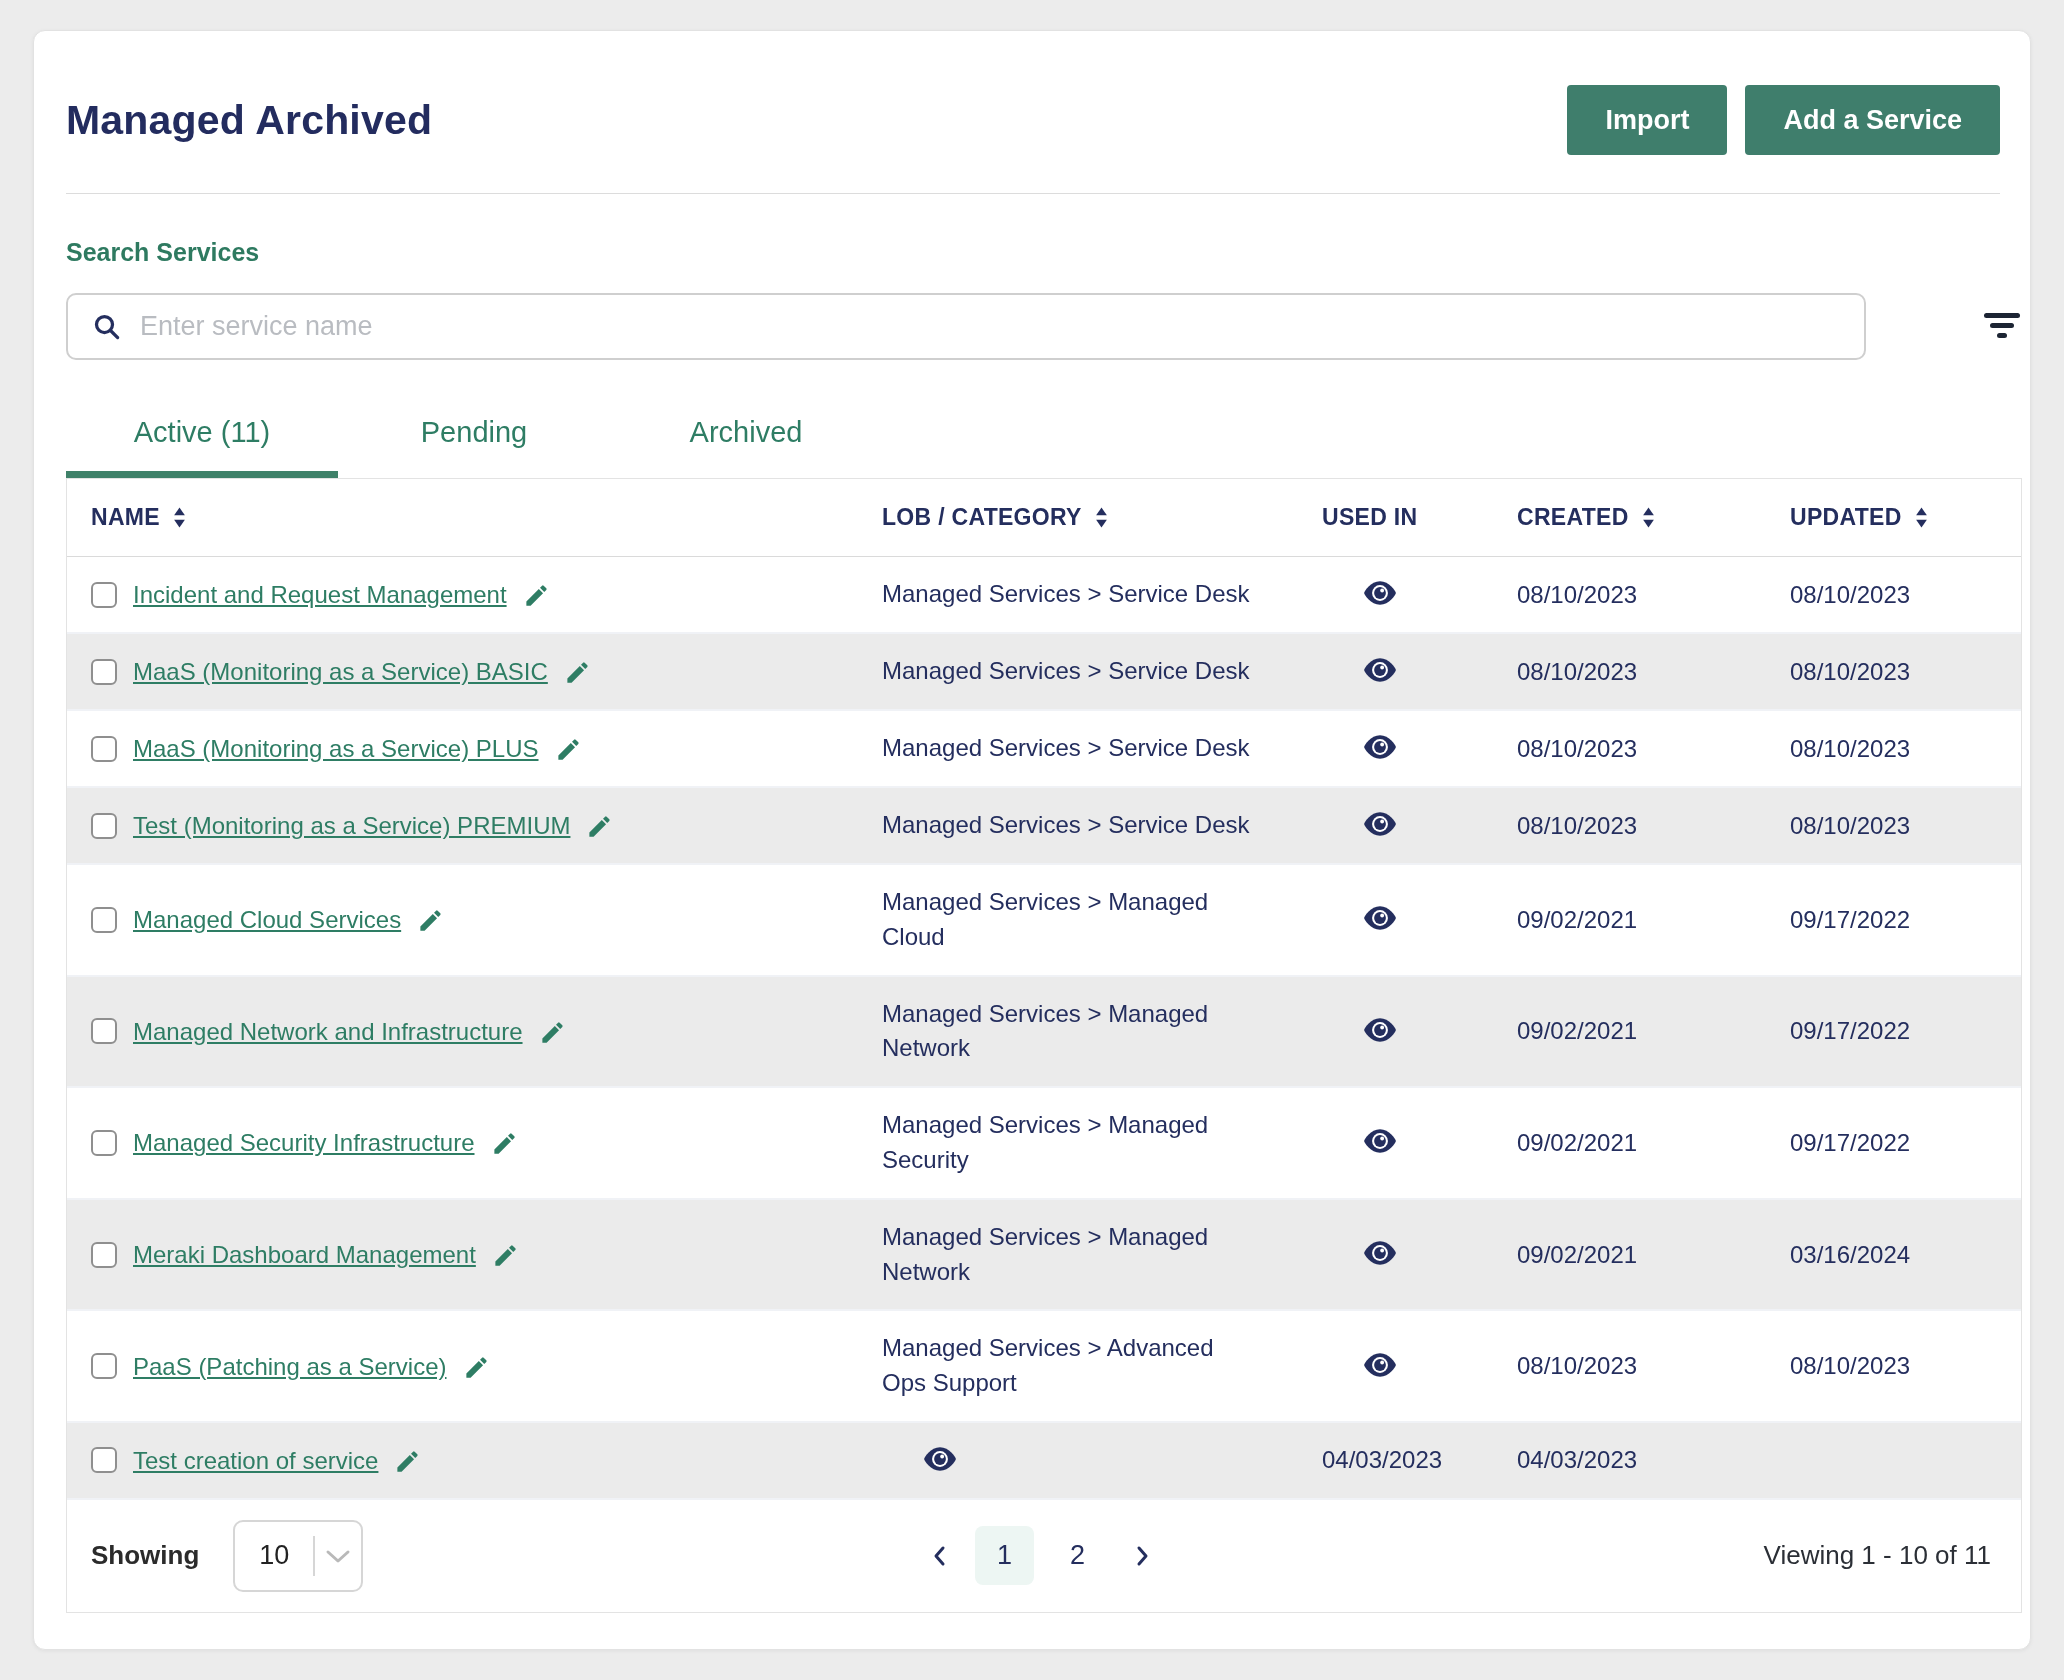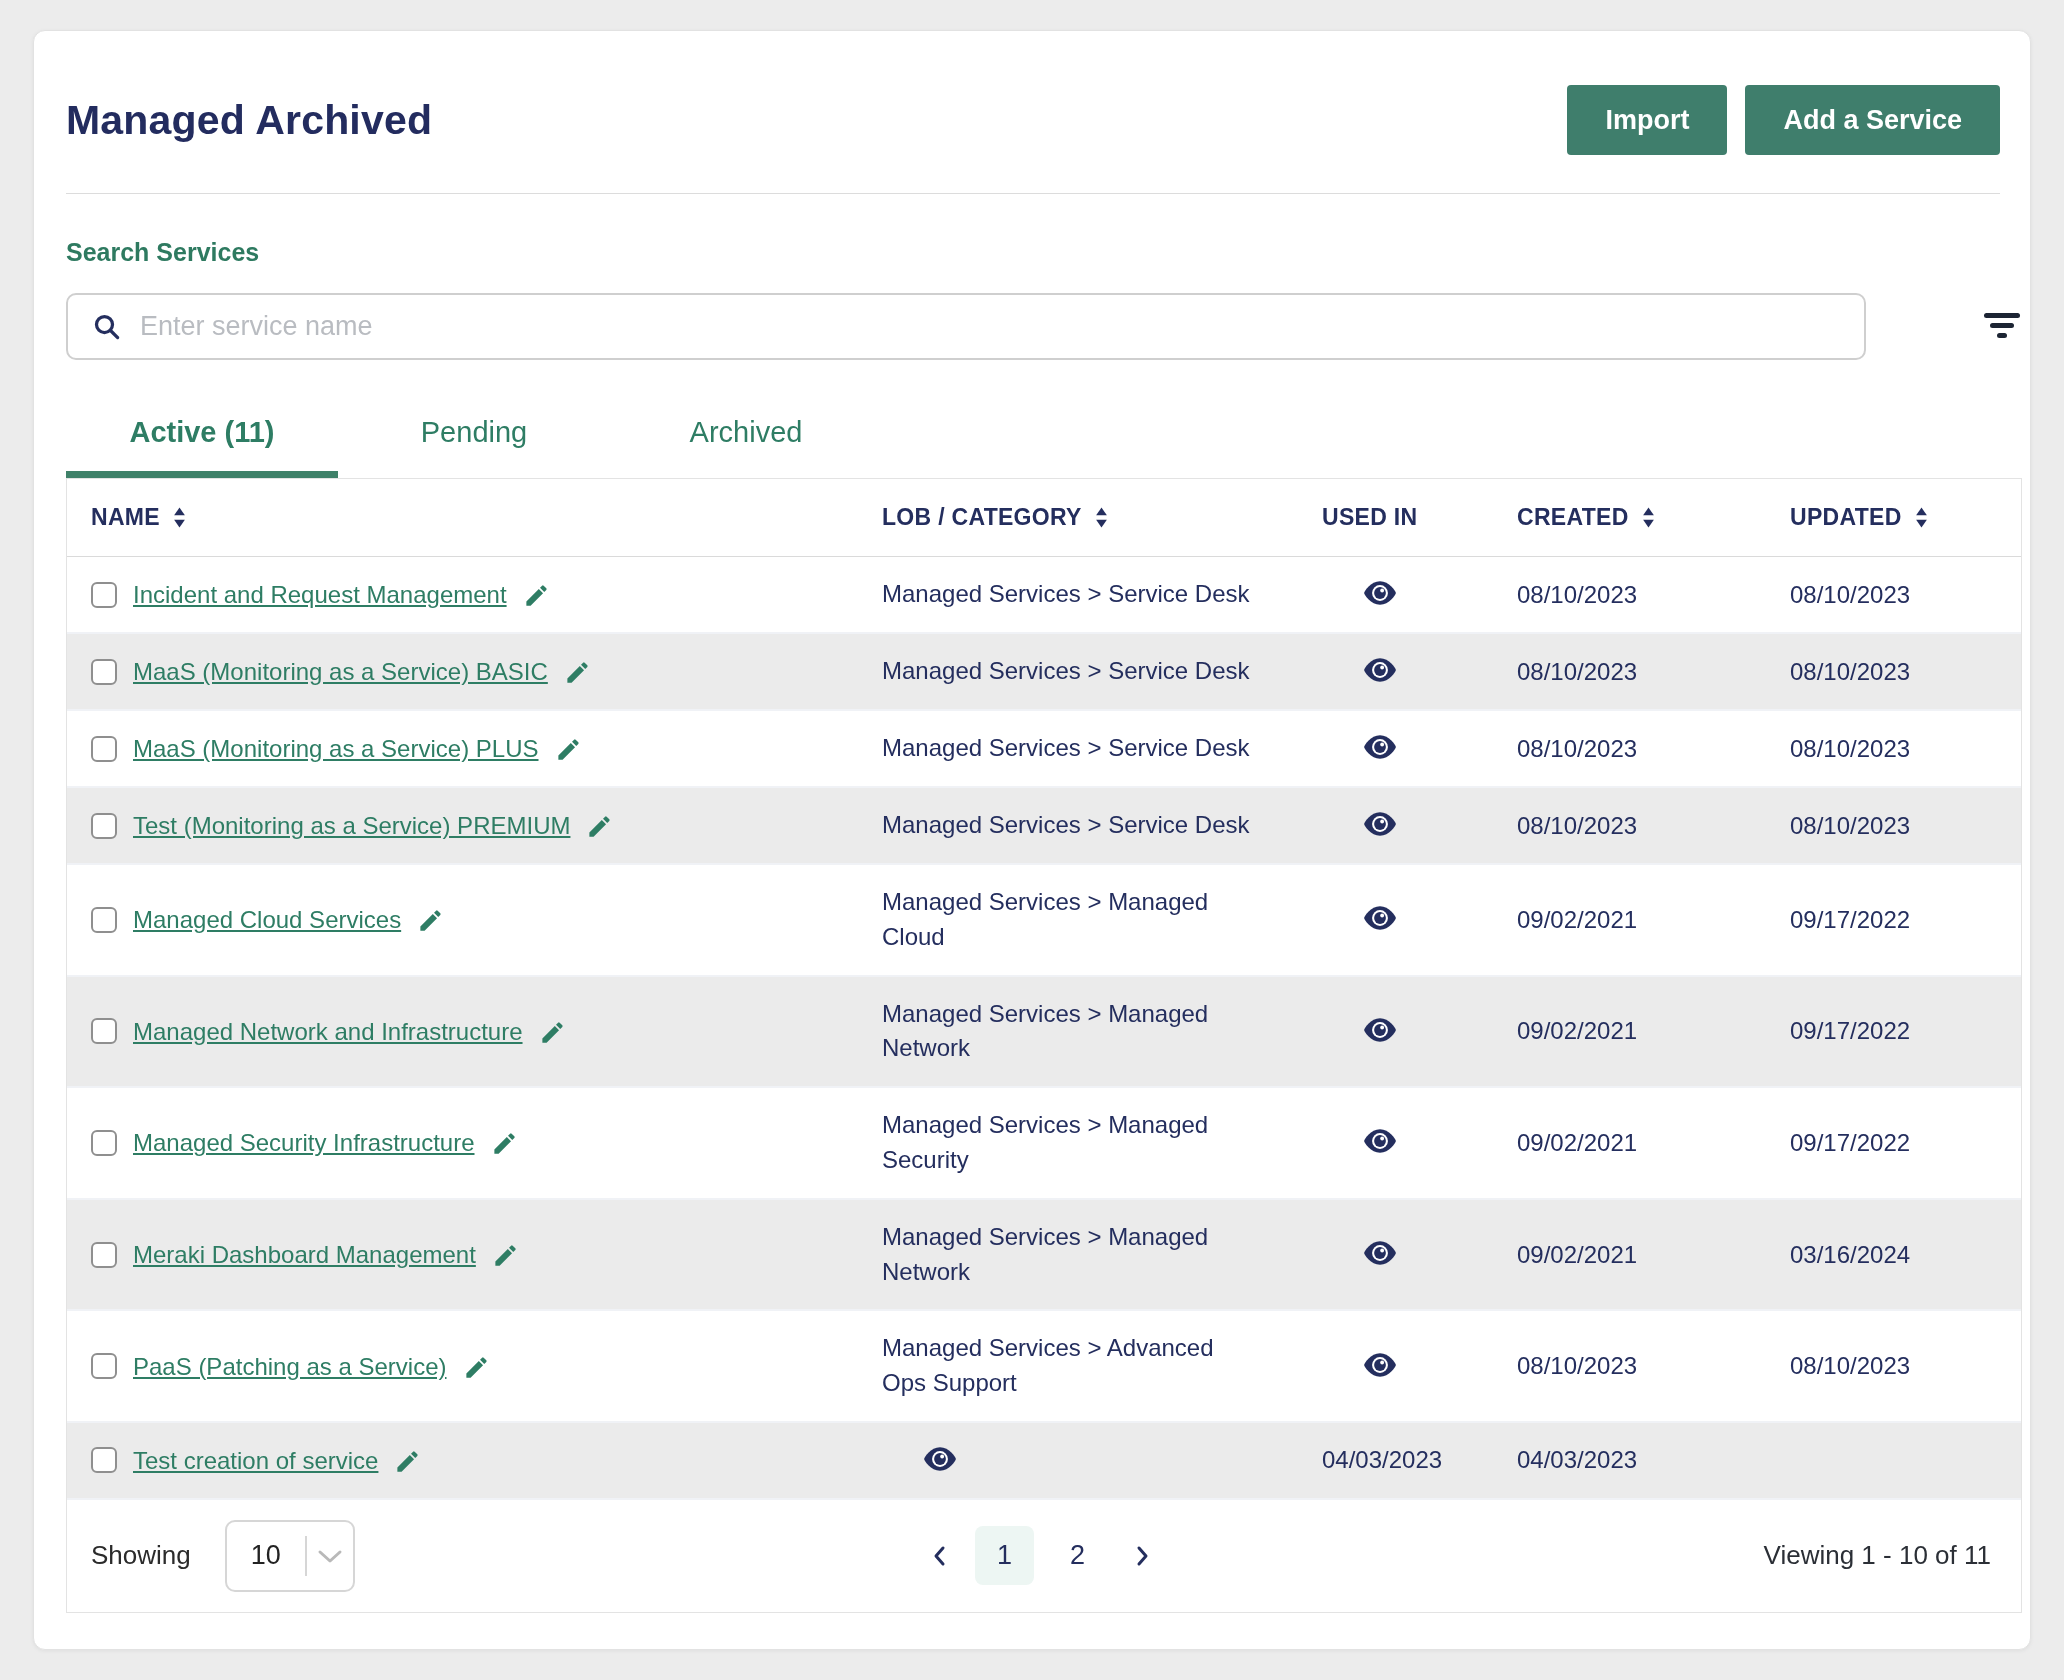--- a/index.html
+++ b/index.html
@@ -30,21 +30,21 @@
   .search-box svg { flex:0 0 auto; }
   .search-input {
     border:none; outline:none; flex:1; margin-left:18px; font-family:inherit;
     font-size:27px; color:#333;
   }
   .search-input::placeholder { color:#b9bcc1; }
   .filter-btn { margin-left:62px; background:none; border:none; cursor:pointer; padding:8px; }
   
   .tabs { display:flex; margin-top:56px; }
   .tab { width:272px; text-align:center; font-size:29px; color:#2e7d64; padding-bottom:22px; cursor:pointer; border-bottom:7px solid transparent; }
-  .tab.active { font-weight:bold; border-bottom-color:#3f8169; }
+  .tab.active { font-weight:normal; border-bottom-color:#3f8169; }
   
   .table { border:1px solid #e3e3e3; width:1956px; }
   .trow, .thead {
     display:grid;
     grid-template-columns: 791px 440px 195px 273px 1fr;
     align-items:center;
     padding-left:24px;
   }
   .thead { height:78px; border-bottom:1px solid #dadada; }
   .th { display:flex; align-items:center; gap:12px; font-size:23px; font-weight:bold; color:#242e5e; letter-spacing:0.3px; }
@@ -55,21 +55,21 @@
   .checkbox { width:26px; height:26px; border:2px solid #8f8f8f; border-radius:6px; background:#fff; flex:0 0 auto; cursor:pointer; }
   .row-link { font-size:24px; color:#2e7d64; text-decoration:underline; cursor:pointer; line-height:1.3; }
   .edit-icon { flex:0 0 auto; cursor:pointer; margin-top:2px; }
   .cell-lob { font-size:24px; color:#242e5e; line-height:1.45; padding:20px 60px 20px 0; }
   .cell-eye { padding-left:40px; }
   .eye-btn { background:none; border:none; cursor:pointer; display:block; }
   .cell-date { font-size:24px; color:#242e5e; }
   
   .tfooter { display:grid; grid-template-columns:1fr 1fr 1fr; align-items:center; height:112px; padding:0 30px 0 24px; background:#fff; }
   .f-left { display:flex; align-items:center; gap:34px; }
-  .showing-label { font-size:26px; color:#2b2b2b; }
+  .showing-label { font-size:26px; color:#2b2b2b;font-weight:bold; }
   .page-size { display:flex; align-items:center; border:2px solid #d6d6d6; border-radius:10px; height:72px; width:130px; cursor:pointer; background:#fff; }
   .page-size .val { flex:1; text-align:center; font-size:27px; color:#222; }
   .page-size .sep { width:2px; height:40px; background:#d6d6d6; }
   .page-size .chev { width:46px; display:flex; justify-content:center; }
   .f-center { display:flex; align-items:center; justify-content:center; gap:14px; }
   .pg-btn { background:none; border:none; cursor:pointer; padding:10px 14px; display:flex; align-items:center; }
   .pg-num { font-size:27px; color:#242e5e; padding:14px 22px; border-radius:8px; background:none; border:none; cursor:pointer; font-family:inherit; }
   .pg-num.current { background:#edf6f3; }
   .f-right { text-align:right; font-size:26px; color:#2b2f36; }
 </style>

